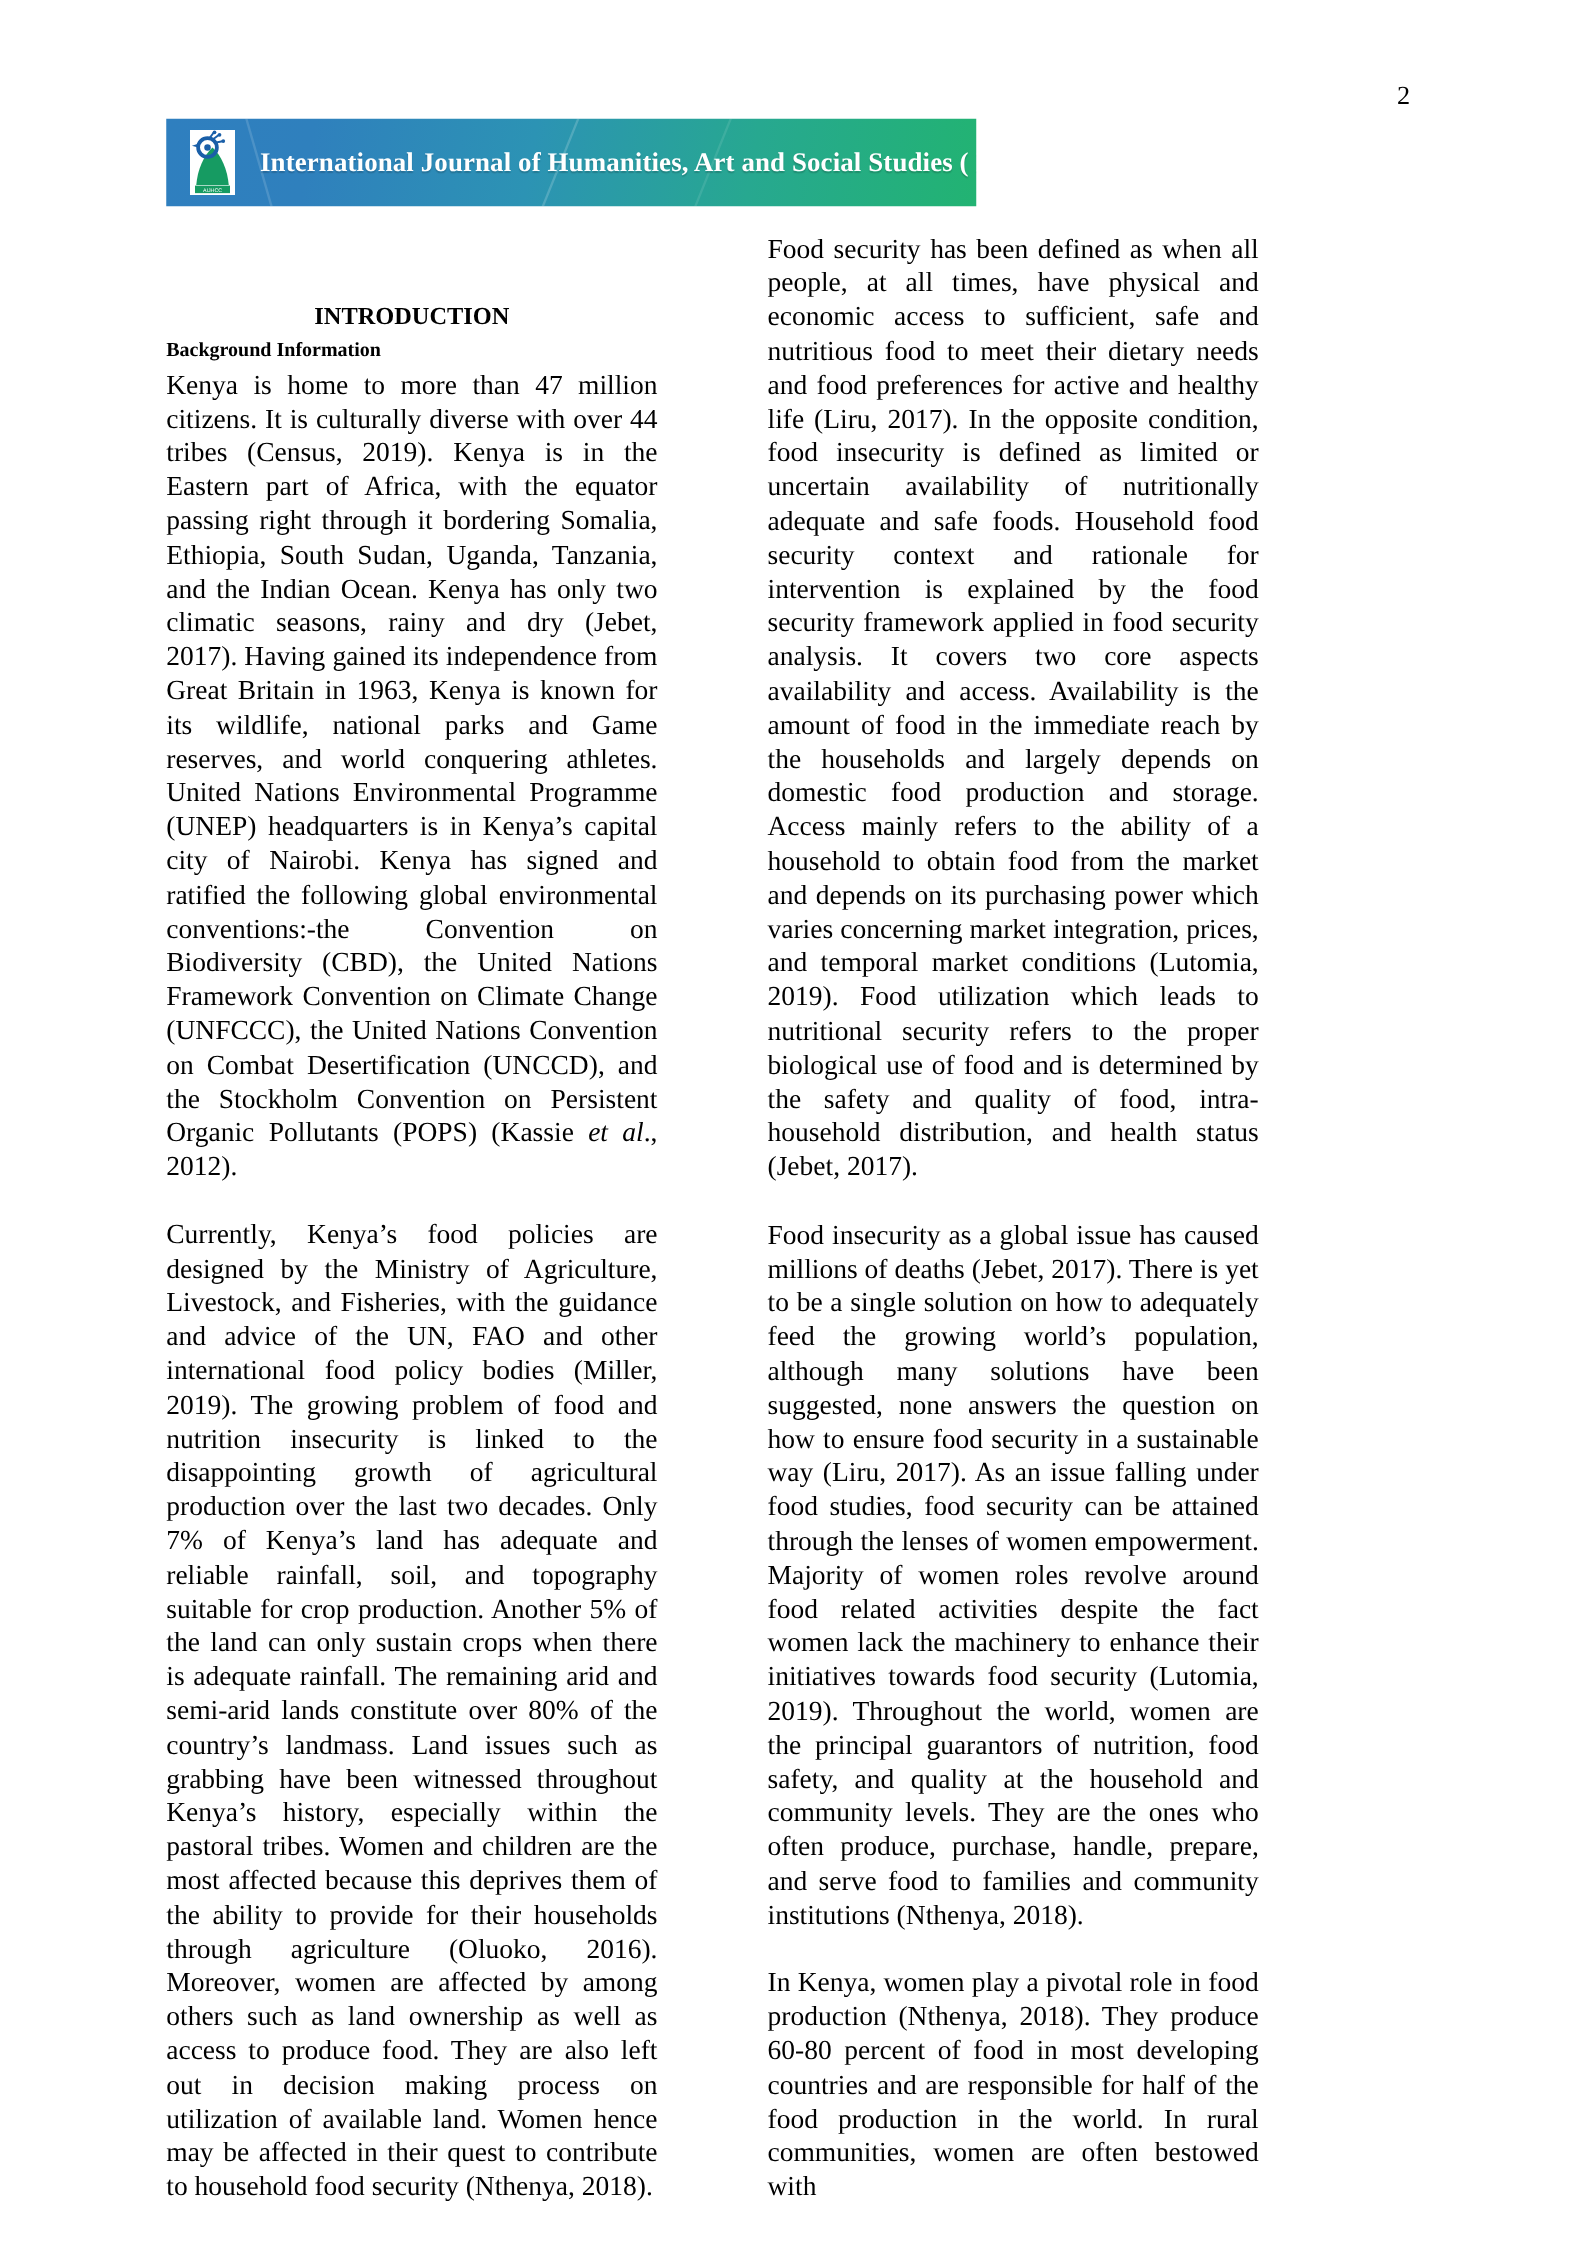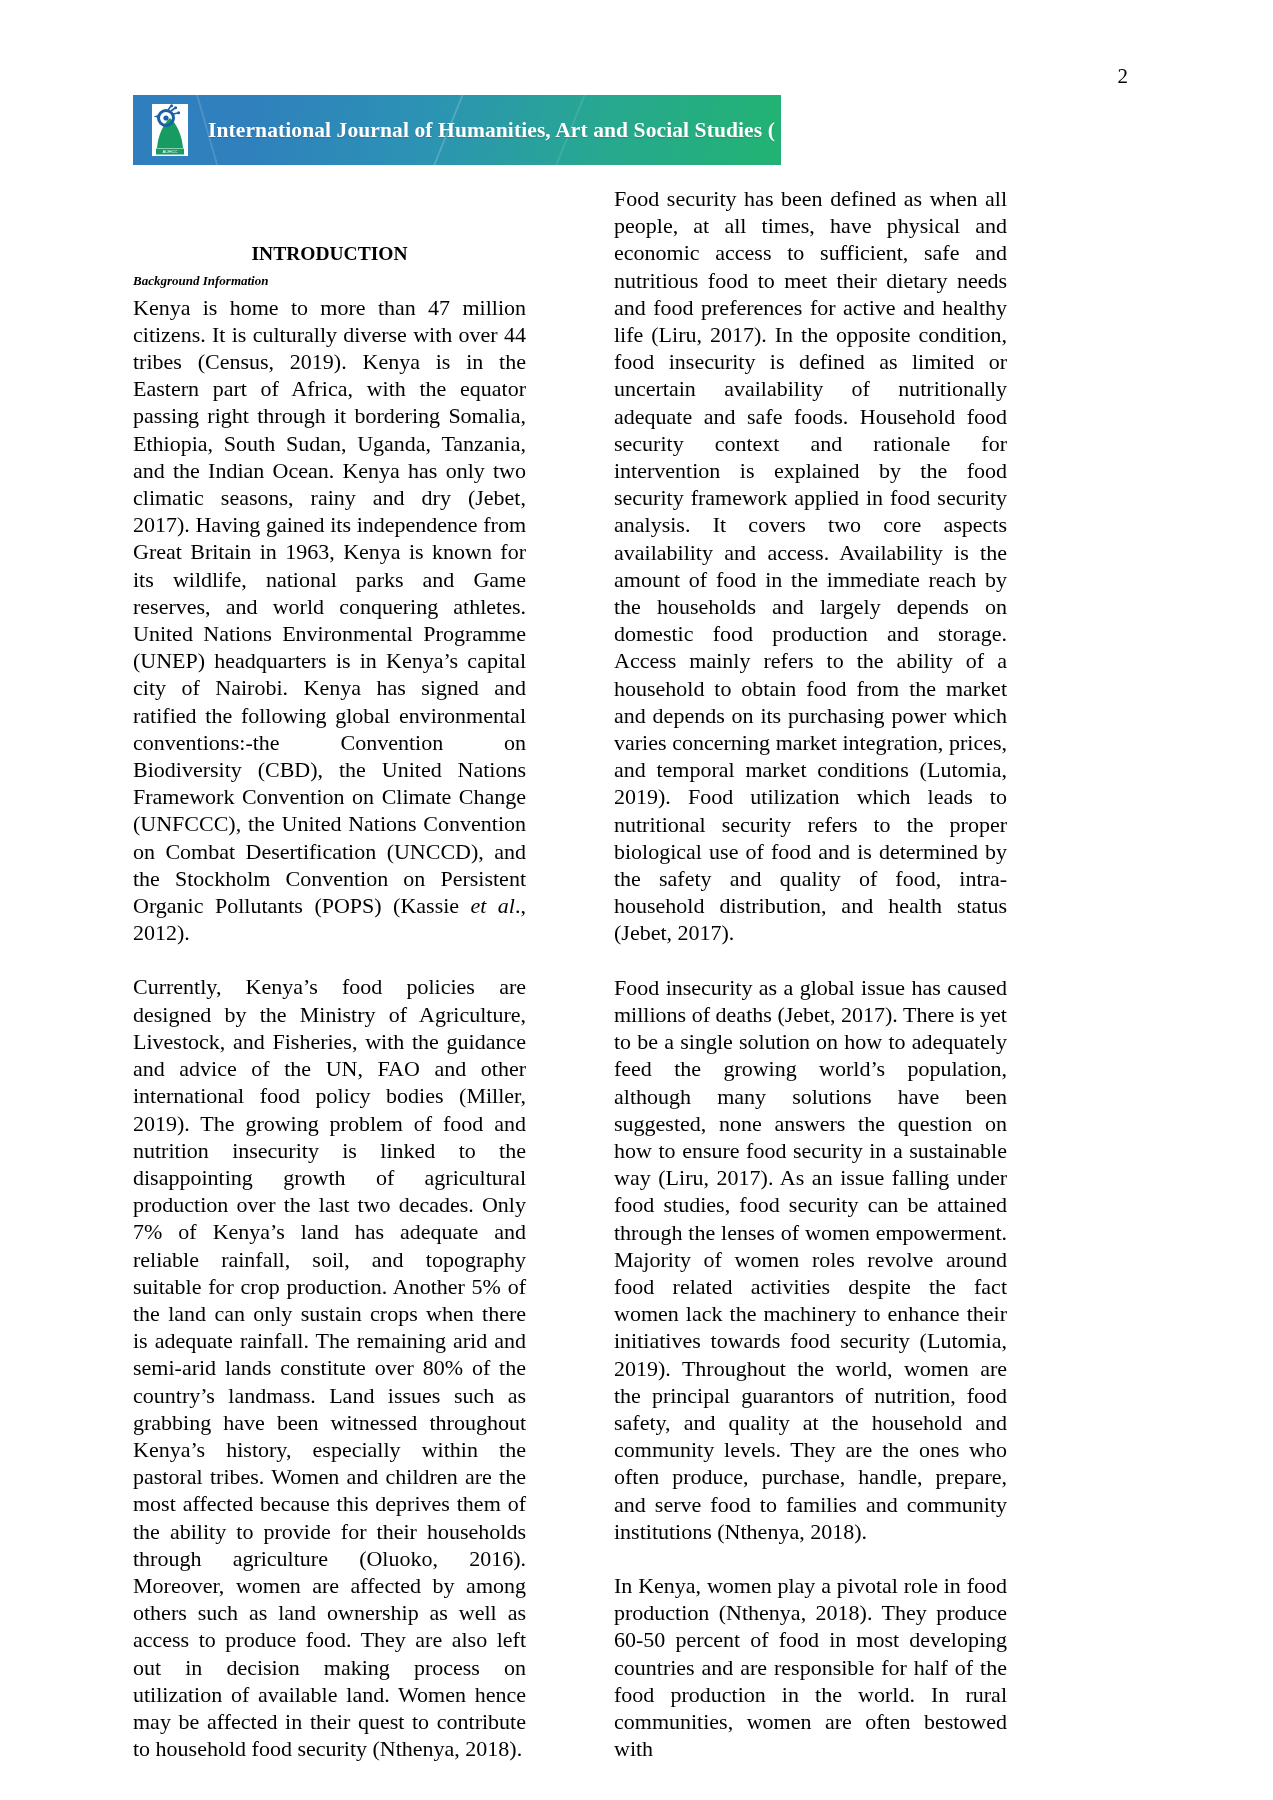--- a/index.html
+++ b/index.html
@@ -104,25 +104,24 @@
 
   .section-title {
     text-align: center;
     font-weight: bold;
     font-size: 19.5px;
     line-height: 27px;
     margin: 0 0 0 0;
   }
   .subhead {
     font-weight: bold;
-    font-size: 13px;
+    font-size: 16px;
     line-height: 27px;
     margin: 0;
     text-align: left;
-    font-style: italic;
   }
   p.body-text {
     margin: 0;
     font-size: 22px;
     line-height: 27.2px;
     text-align: justify;
     text-justify: inter-word;
     hyphens: none;
   }
   p.body-text + p.body-text { margin-top: 27px; }
@@ -175,17 +174,17 @@
       <div class="subhead">Background Information</div>
 
       <p class="body-text"><span>Kenya is home to more than 47 million citizens. It is culturally diverse with over 44 tribes (Census, 2019). Kenya is in the Eastern part of Africa, with the equator passing right through it bordering Somalia, Ethiopia, South Sudan, Uganda, Tanzania, and the Indian Ocean. Kenya has only two climatic seasons, rainy and dry (Jebet, 2017). Having gained its independence from Great Britain in 1963, Kenya is known for its wildlife, national parks and Game reserves, and world conquering athletes. United Nations Environmental Programme (UNEP) headquarters is in Kenya’s capital city of Nairobi. Kenya has signed and ratified the following global environmental conventions:-the Convention on Biodiversity (CBD), the United Nations Framework Convention on Climate Change (UNFCCC), the United Nations Convention on Combat Desertification (UNCCD), and the Stockholm Convention on Persistent Organic Pollutants (POPS) (Kassie </span><em>et al</em><span>., 2012).</span></p>
 
       <p class="body-text">Currently, Kenya’s food policies are designed by the Ministry of Agriculture, Livestock, and Fisheries, with the guidance and advice of the UN, FAO and other international food policy bodies (Miller, 2019). The growing problem of food and nutrition insecurity is linked to the disappointing growth of agricultural production over the last two decades. Only 7% of Kenya’s land has adequate and reliable rainfall, soil, and topography suitable for crop production. Another 5% of the land can only sustain crops when there is adequate rainfall. The remaining arid and semi-arid lands constitute over 80% of the country’s landmass. Land issues such as grabbing have been witnessed throughout Kenya’s history, especially within the pastoral tribes. Women and children are the most affected because this deprives them of the ability to provide for their households through agriculture (Oluoko, 2016). Moreover, women are affected by among others such as land ownership as well as access to produce food. They are also left out in decision making process on utilization of available land. Women hence may be affected in their quest to contribute to household food security (Nthenya, 2018).</p>
     </div>
 
     <div class="col col-right">
       <p class="body-text">Food security has been defined as when all people, at all times, have physical and economic access to sufficient, safe and nutritious food to meet their dietary needs and food preferences for active and healthy life (Liru, 2017). In the opposite condition, food insecurity is defined as limited or uncertain availability of nutritionally adequate and safe foods. Household food security context and rationale for intervention is explained by the food security framework applied in food security analysis. It covers two core aspects availability and access. Availability is the amount of food in the immediate reach by the households and largely depends on domestic food production and storage. Access mainly refers to the ability of a household to obtain food from the market and depends on its purchasing power which varies concerning market integration, prices, and temporal market conditions (Lutomia, 2019). Food utilization which leads to nutritional security refers to the proper biological use of food and is determined by the safety and quality of food, intra-household distribution, and health status (Jebet, 2017).</p>
       <p class="body-text">Food insecurity as a global issue has caused millions of deaths (Jebet, 2017). There is yet to be a single solution on how to adequately feed the growing world’s population, although many solutions have been suggested, none answers the question on how to ensure food security in a sustainable way (Liru, 2017). As an issue falling under food studies, food security can be attained through the lenses of women empowerment. Majority of women roles revolve around food related activities despite the fact women lack the machinery to enhance their initiatives towards food security (Lutomia, 2019). Throughout the world, women are the principal guarantors of nutrition, food safety, and quality at the household and community levels. They are the ones who often produce, purchase, handle, prepare, and serve food to families and community institutions (Nthenya, 2018).</p>
-      <p class="body-text">In Kenya, women play a pivotal role in food production (Nthenya, 2018). They produce 60-50 percent of food in most developing countries and are responsible for half of the food production in the world. In rural communities, women are often bestowed with</p>
+      <p class="body-text">In Kenya, women play a pivotal role in food production (Nthenya, 2018). They produce 60-80 percent of food in most developing countries and are responsible for half of the food production in the world. In rural communities, women are often bestowed with</p>
     </div>
 
   </div>
 </div>
 
 </body></html>

